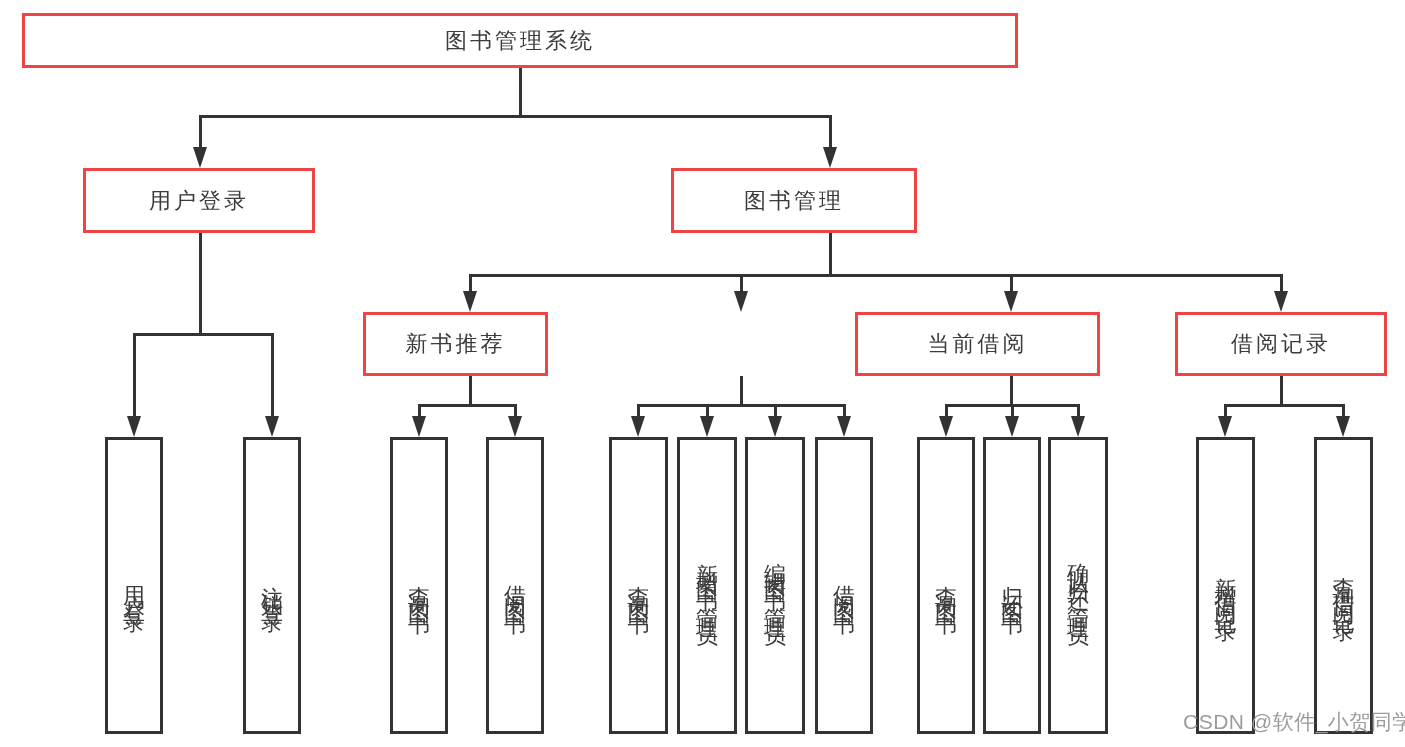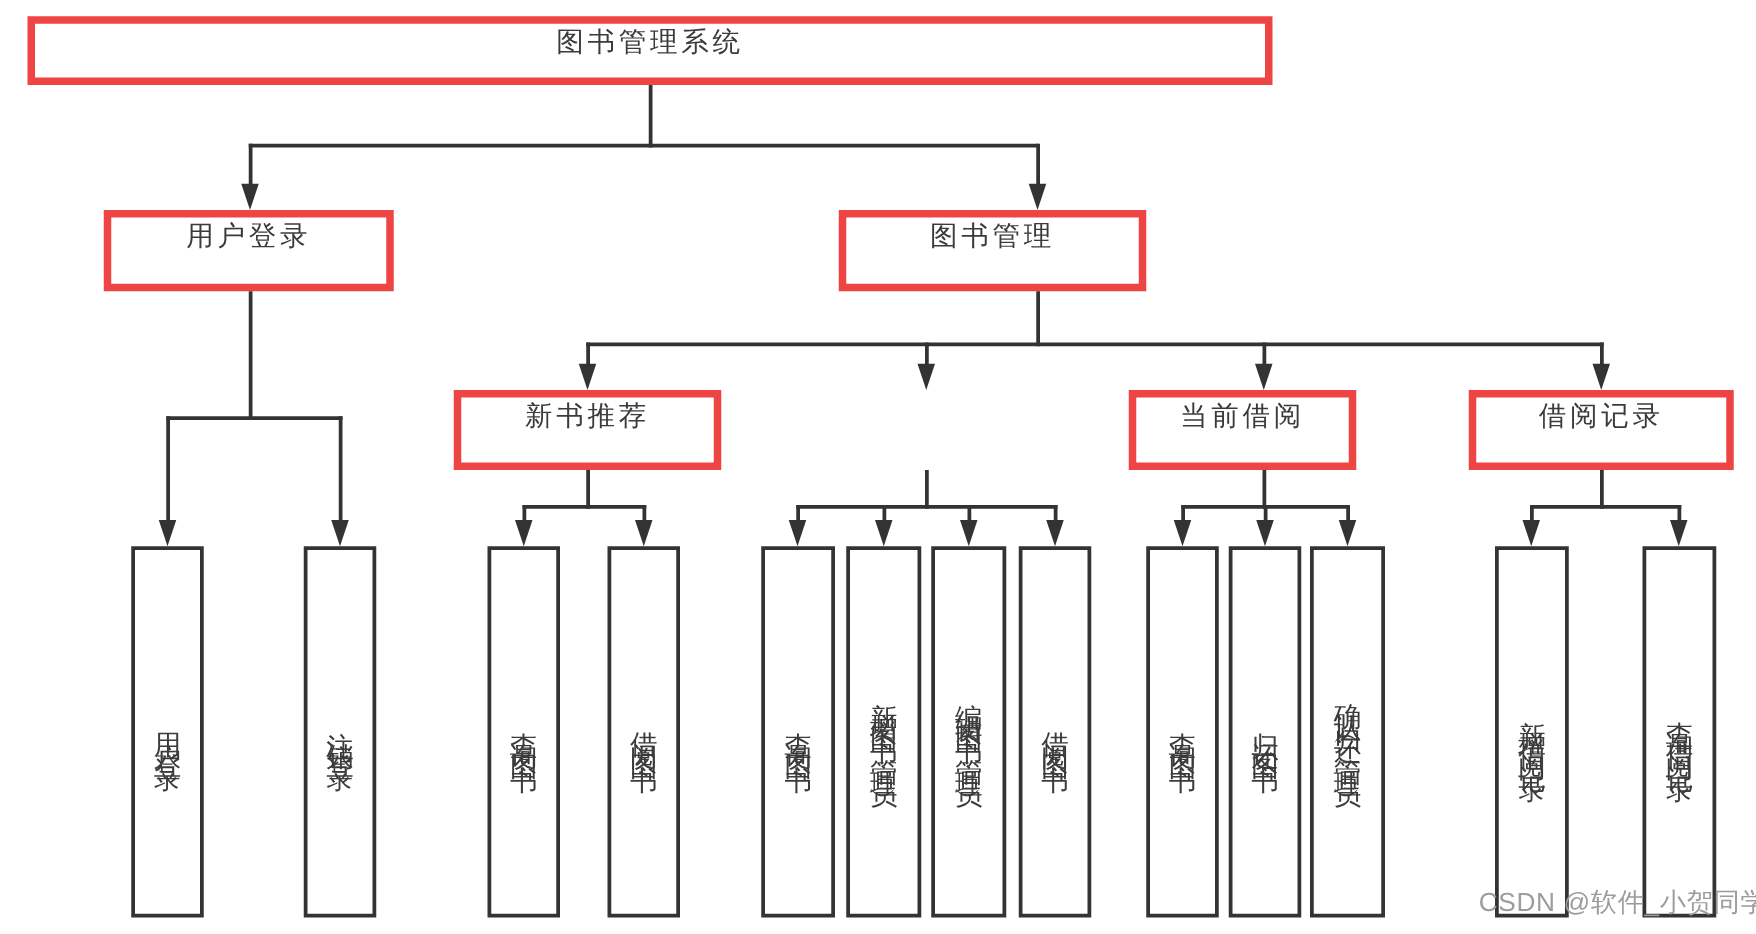--- a/index.html
+++ b/index.html
@@ -12,23 +12,24 @@
     position: relative;
     width: 1405px;
     height: 747px;
     background: #ffffff;
     overflow: hidden;
   }
   
   .hbox {
     position: absolute;
     box-sizing: border-box;
-    border: 6px solid #ef4444;
+    border: 3px solid #ef4444;
     background: #ffffff;
     display: flex;
+    align-items: center;
     justify-content: center;
   }
   .hbox .lbl {
     font-size: 22px;
     letter-spacing: 3px;
     color: #3b3b3b;
     white-space: nowrap;
   }
   
   .vbox {
@@ -112,24 +113,24 @@
   <div class="hline" style="left:469px;top:274px;width:814px"></div>
   <div class="vline" style="left:469px;top:274px;height:19px"></div>
   <div class="arrowhead" style="left:463px;top:291px"></div>
   <div class="vline" style="left:740px;top:274px;height:19px"></div>
   <div class="arrowhead" style="left:734px;top:291px"></div>
   <div class="vline" style="left:1010px;top:274px;height:19px"></div>
   <div class="arrowhead" style="left:1004px;top:291px"></div>
   <div class="vline" style="left:1280px;top:274px;height:19px"></div>
   <div class="arrowhead" style="left:1274px;top:291px"></div>
 
-  <div class="hbox" style="left:363px;top:312px;width:214px;height:64px">
+  <div class="hbox" style="left:363px;top:312px;width:185px;height:64px">
     <span class="lbl">新书推荐</span>
   </div>
-  <div class="hbox" style="left:903px;top:312px;width:182px;height:64px">
+  <div class="hbox" style="left:855px;top:312px;width:245px;height:64px">
     <span class="lbl">当前借阅</span>
   </div>
   <div class="hbox" style="left:1175px;top:312px;width:212px;height:64px">
     <span class="lbl">借阅记录</span>
   </div>
 
   <div class="vline" style="left:469px;top:376px;height:31px"></div>
   <div class="hline" style="left:418px;top:404px;width:99px"></div>
   <div class="vline" style="left:418px;top:404px;height:14px"></div>
   <div class="arrowhead" style="left:412px;top:416px"></div>

